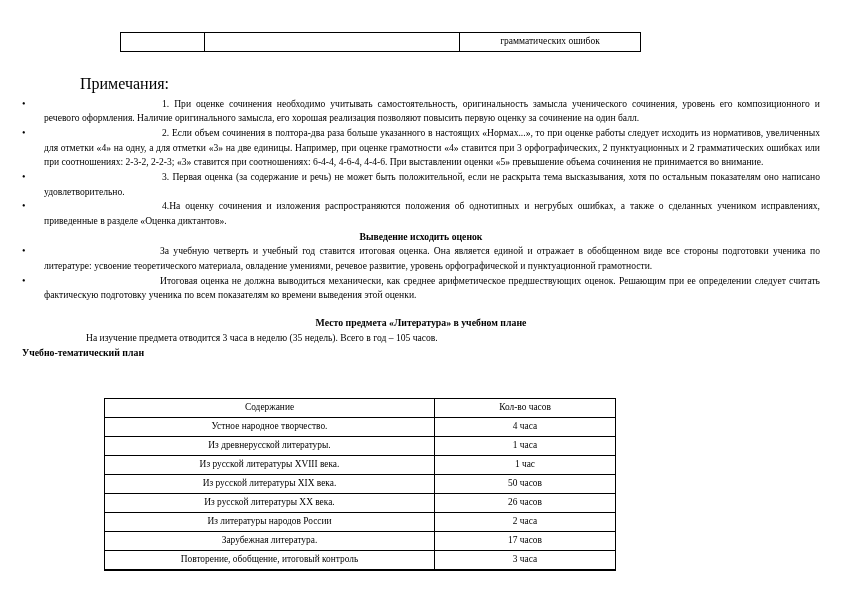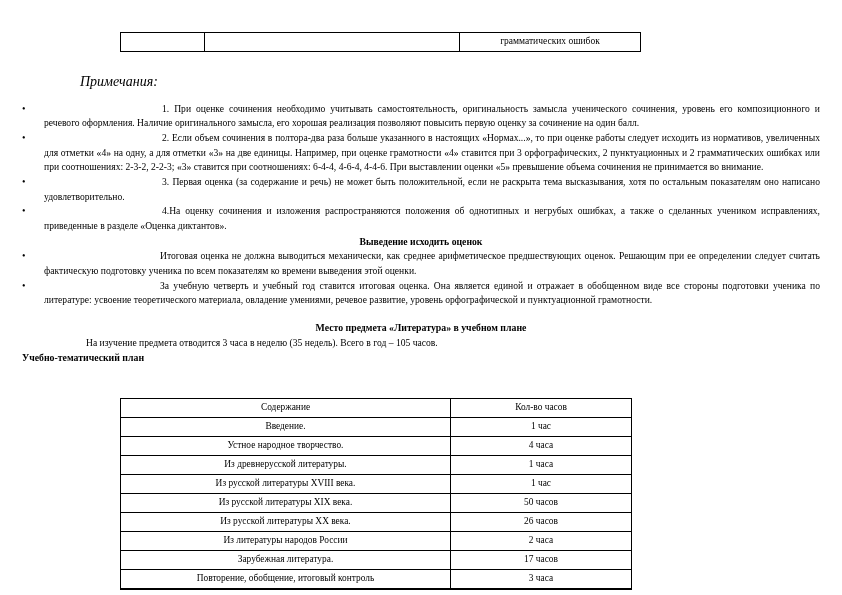--- a/index.html
+++ b/index.html
@@ -51,25 +51,24 @@
   
   .content {
     position: absolute;
     left: 0px;
     top: 72px;
     width: 842px;
     padding: 0 22px 0 22px;
     box-sizing: border-box;
   }
   .note-label {
-    font-size: 14px;
+    font-size: 16px;
     line-height: 1.48;
     text-indent: 36px;
-    margin: 0 0 9px 22px;
-    font-style: italic;
+    margin: 0 0 1px 22px;
   }
   ul.bullets {
     list-style: none;
     margin: 0;
     padding: 0;
   }
   ul.bullets > li {
     position: relative;
     font-size: 9.6px;
     line-height: 1.53;
@@ -113,21 +112,21 @@
     font-size: 9.6px;
     line-height: 1.5;
     margin: 0;
     text-indent: 42px;
     padding-left: 22px;
   }
 
   
   .plan-table-wrap {
     position: absolute;
-    left: 120px;
+    left: 104px;
     top: 398px;
     width: 493px;
   }
   .plan-table-wrap table.doc-table td {
     height: 14px;
     font-size: 9.4px;
     border: 1px solid #000000;
   }
   .plan-table-wrap table.doc-table tr:last-child td {
     border-bottom: 2px solid #000000;
@@ -159,44 +158,40 @@
     <ul class="bullets">
       <li><span class="para-indent"></span><span>1. При оценке сочинения необходимо учитывать самостоятельность, оригинальность замысла ученического сочинения, уровень его композиционного и речевого оформления. Наличие оригинального замысла, его хорошая реализация позволяют повысить первую оценку за сочинение на один балл.</span></li>
       <li><span class="para-indent"></span><span>2. Если объем сочинения в полтора-два раза больше указанного в настоящих «Нормах...», то при оценке работы следует исходить из нормативов, увеличенных для отметки «4» на одну, а для отметки «3» на две единицы. Например, при оценке грамотности «4» ставится при 3 орфографических, 2 пунктуационных и 2 грамматических ошибках или при соотношениях: 2-3-2, 2-2-3; «3» ставится при соотношениях: 6-4-4, 4-6-4, 4-4-6. При выставлении оценки «5» превышение объема сочинения не принимается во внимание.</span></li>
       <li><span class="para-indent"></span><span>3. Первая оценка (за содержание и речь) не может быть положительной, если не раскрыта тема высказывания, хотя по остальным показателям оно написано удовлетворительно.</span></li>
       <li><span class="para-indent"></span><span>4.На оценку сочинения и изложения распространяются положения об однотипных и негрубых ошибках, а также о сделанных учеником исправлениях, приведенные в разделе «Оценка диктантов».</span></li>
     </ul>
 
     <h2 class="section-head">Выведение исходить оценок</h2>
 
     <ul class="bullets">
+      <li><span class="para-indent-sm"></span><span>За учебную четверть и учебный год ставится итоговая оценка. Она является единой и отражает в обобщенном виде все стороны подготовки ученика по литературе: усвоение теоретического материала, овладение умениями, речевое развитие, уровень орфографической и пунктуационной грамотности.</span></li>
       <li><span class="para-indent-sm"></span><span>Итоговая оценка не должна выводиться механически, как среднее арифметическое предшествующих оценок. Решающим при ее определении следует считать фактическую подготовку ученика по всем показателям ко времени выведения этой оценки.</span></li>
-      <li><span class="para-indent-sm"></span><span>За учебную четверть и учебный год ставится итоговая оценка. Она является единой и отражает в обобщенном виде все стороны подготовки ученика по литературе: усвоение теоретического материала, овладение умениями, речевое развитие, уровень орфографической и пунктуационной грамотности.</span></li>
     </ul>
 
     <h2 class="plan-head">Место предмета  «Литература» в учебном плане</h2>
 
     <p class="plain">На изучение предмета отводится  3 часа в неделю (35 недель).  Всего в год – 105 часов.</p>
 
     <h2 class="tt-head">Учебно-тематический план</h2>
 
   </div>
 
   <div class="plan-table-wrap">
     <table class="doc-table">
       <tbody>
         <tr>
           <td class="c-name">Содержание</td>
           <td class="c-hours">Кол-во часов</td>
         </tr>
         <tr>
-          <td class="c-name">Введение.</td>
-          <td class="c-hours">1 час</td>
-        </tr>
-        <tr>
           <td class="c-name">Устное народное творчество.</td>
           <td class="c-hours">4 часа</td>
         </tr>
         <tr>
           <td class="c-name">Из древнерусской литературы.</td>
           <td class="c-hours">1 часа</td>
         </tr>
         <tr>
           <td class="c-name">Из русской литературы XVIII века.</td>
           <td class="c-hours">1 час</td>

